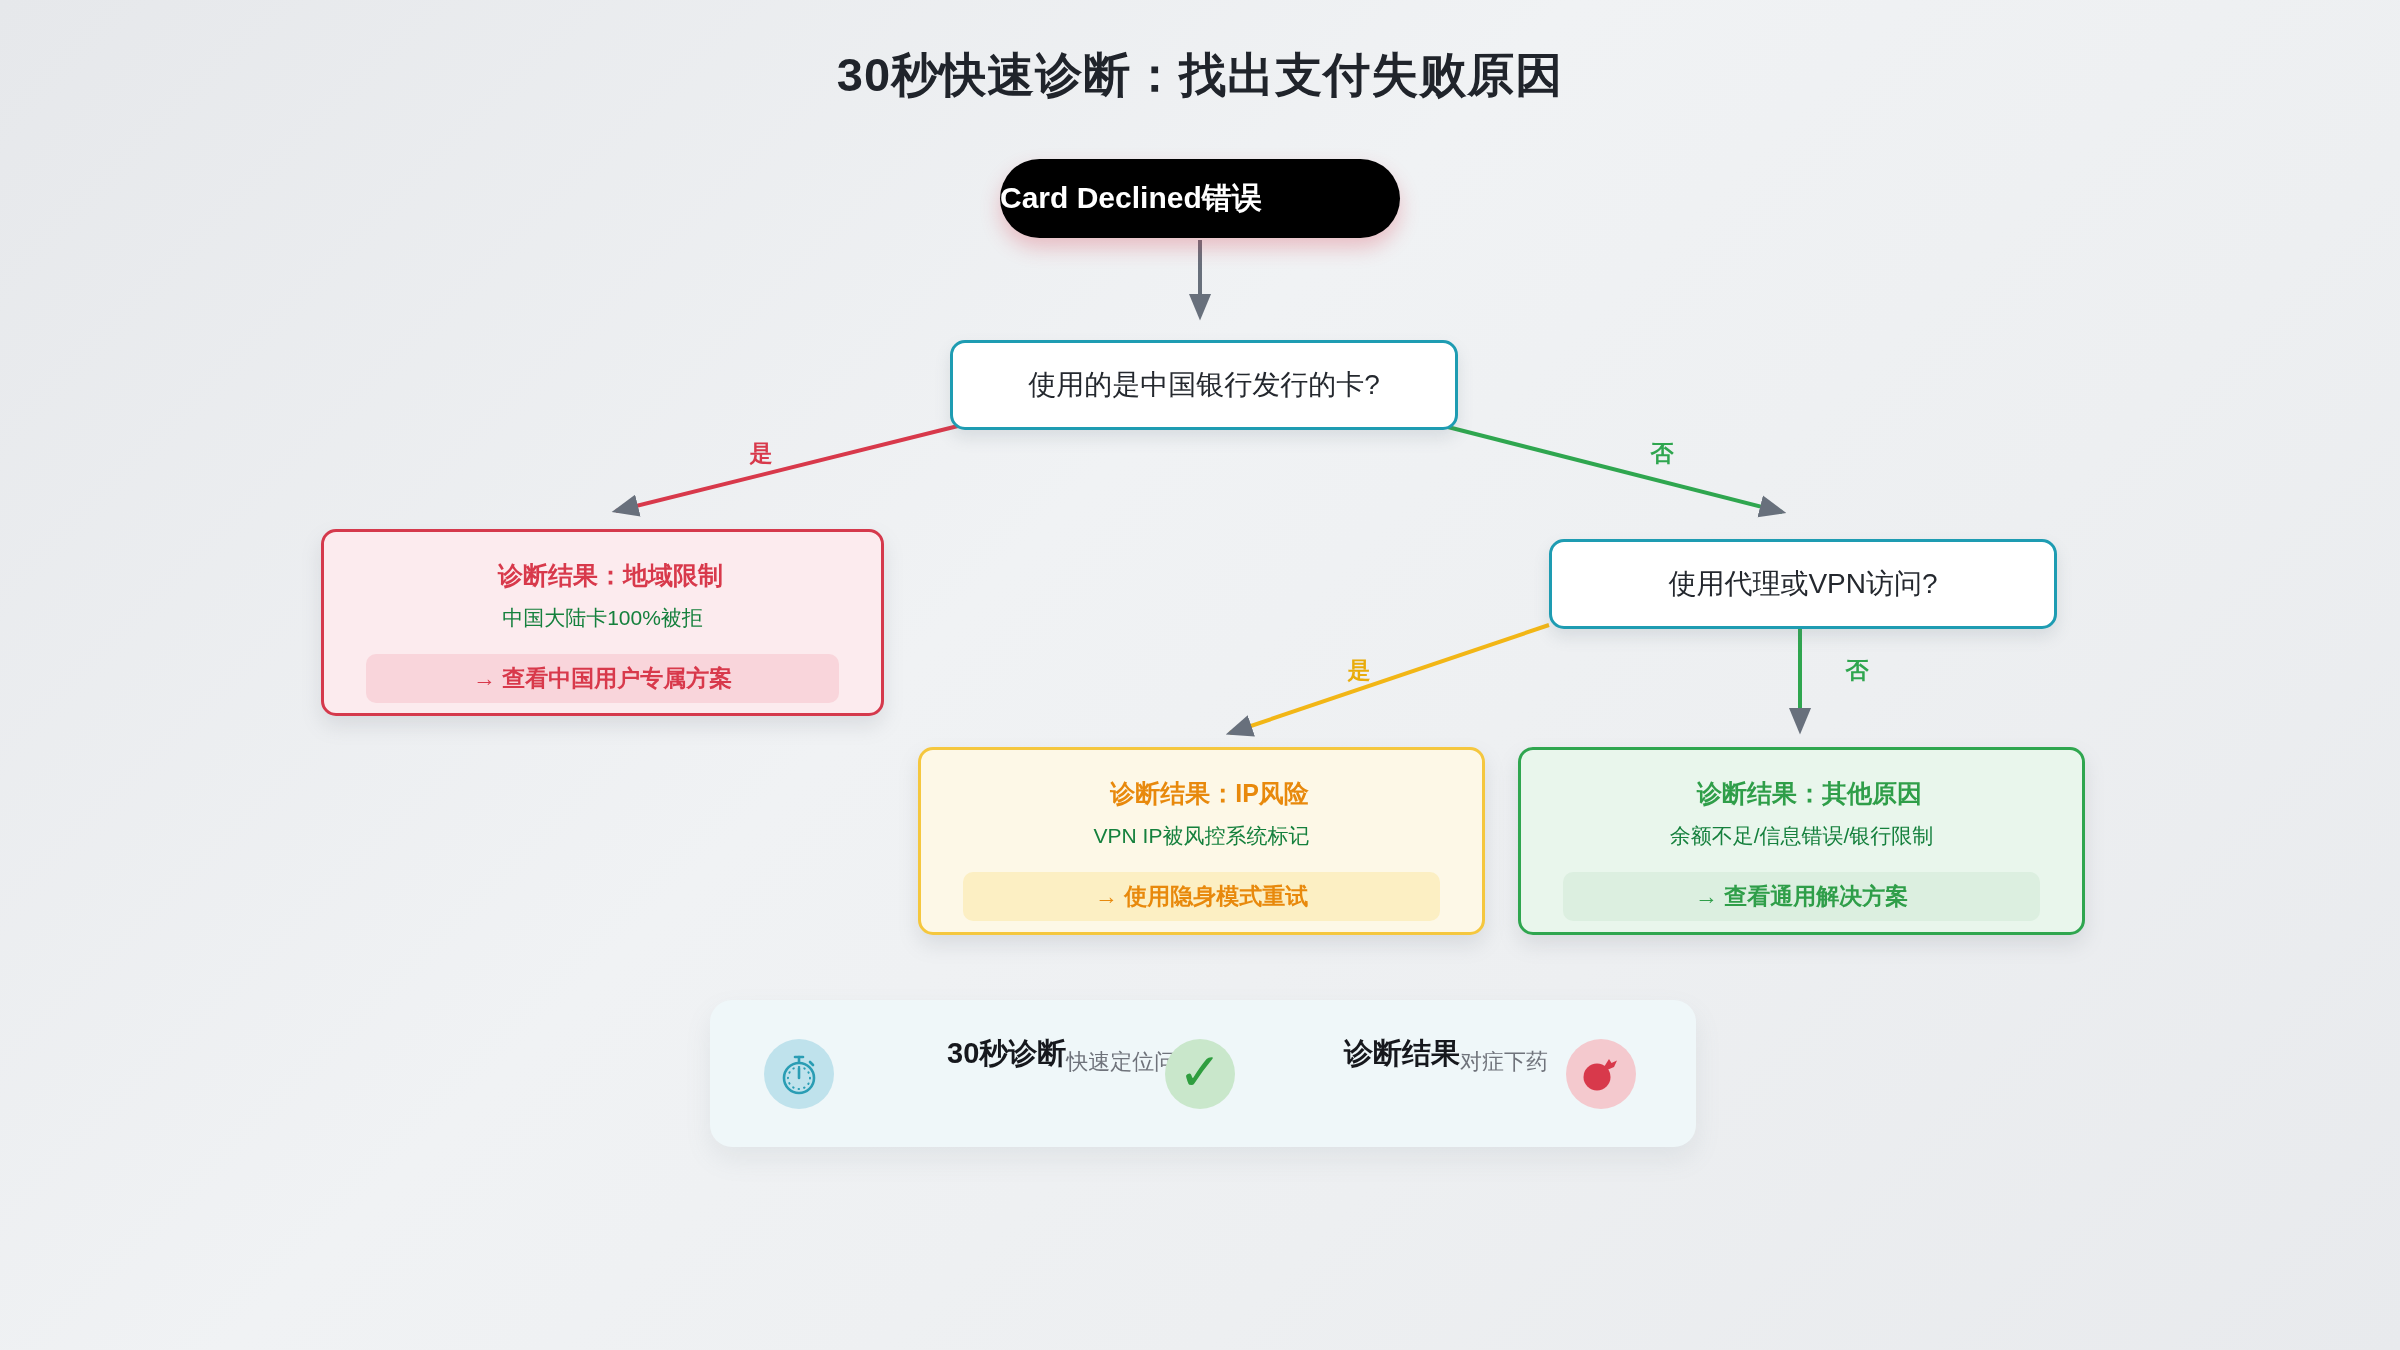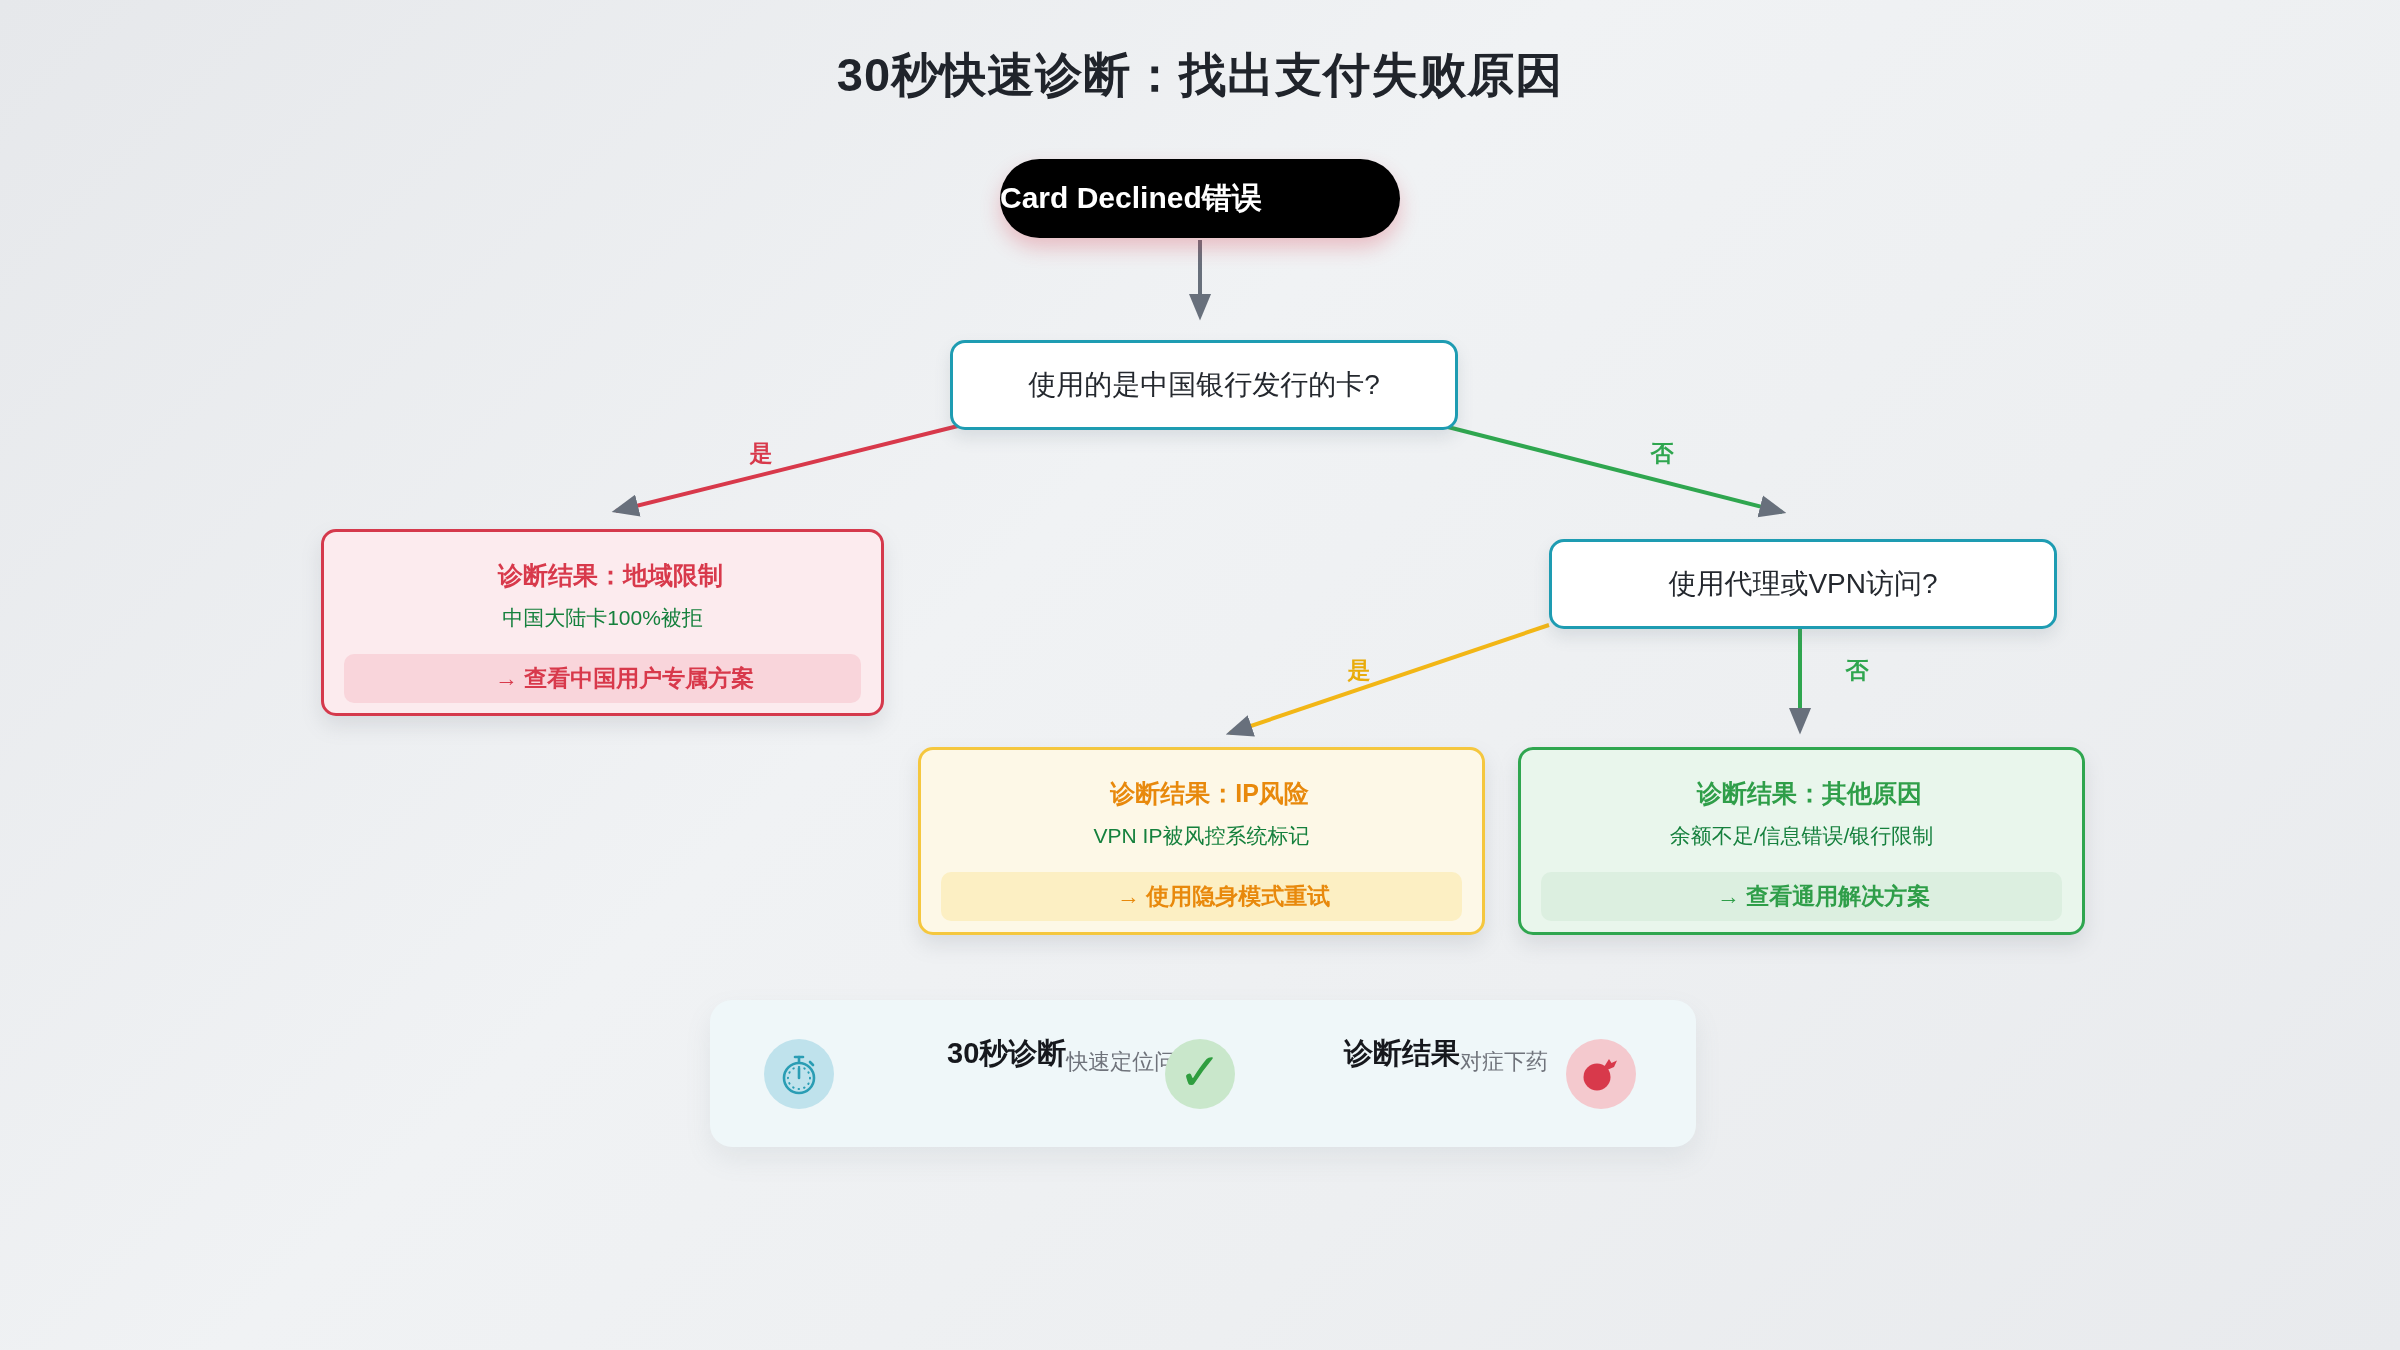--- a/index.html
+++ b/index.html
@@ -45,21 +45,21 @@
   .result-card{
     position:absolute;border-radius:15px;border:3px solid;
     display:flex;flex-direction:column;align-items:center;
     box-shadow:0 10px 20px rgba(120,130,140,.18);
   }
   .result-card .rc-title{font-size:25px;font-weight:700;margin-top:27px;margin-left:16px;}
   .result-card .rc-sub{font-size:21px;color:#15803d;margin-top:12px;}
   .result-card .rc-action{
     margin-top:22px;width:85%;height:49px;border-radius:10px;
     display:flex;align-items:center;justify-content:center;
-    font-size:23px;font-weight:700;cursor:pointer;padding-left:44px;
+    font-size:23px;font-weight:700;cursor:pointer;
   }
   .result-card.red{left:321px;top:529px;width:557px;height:181px;background:#fcebee;border-color:#d5394c;}
   .result-card.red .rc-title{color:#d8394b;}
   .result-card.red .rc-action{background:#f9d5db;color:#d8394b;}
   .result-card.yellow{left:918px;top:747px;width:561px;height:182px;background:#fdf8e7;border-color:#f5c73e;}
   .result-card.yellow .rc-title{color:#e8890c;}
   .result-card.yellow .rc-action{background:#fcefc3;color:#e8890c;}
   .result-card.green{left:1518px;top:747px;width:561px;height:182px;background:#e9f6ec;border-color:#2fa64f;}
   .result-card.green .rc-title{color:#2f9e49;}
   .result-card.green .rc-action{background:#dcefe0;color:#2f9e49;}

